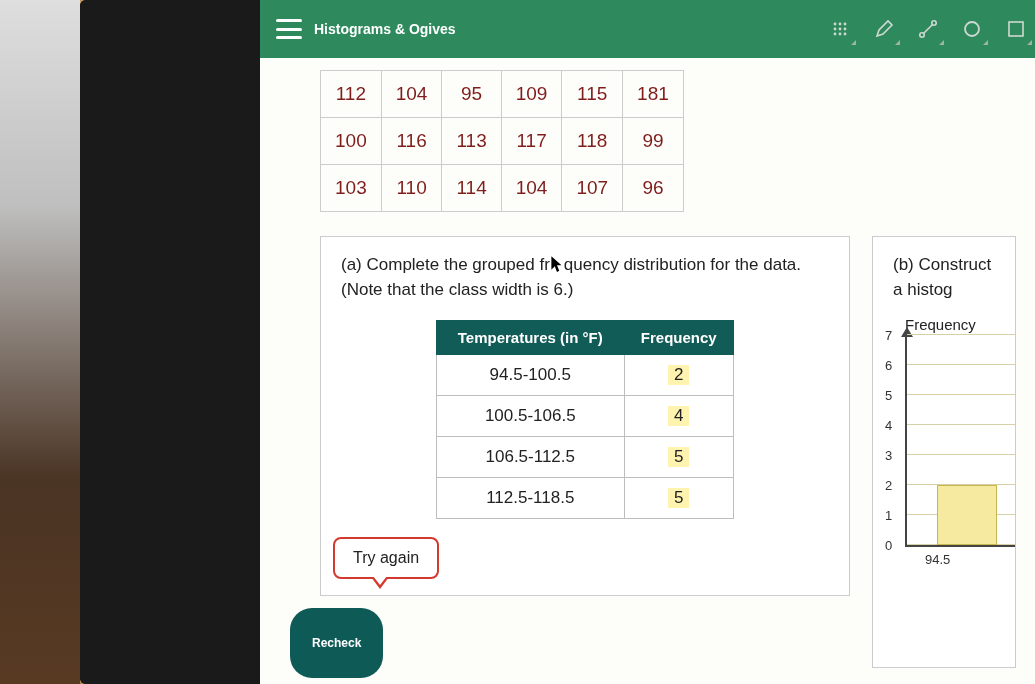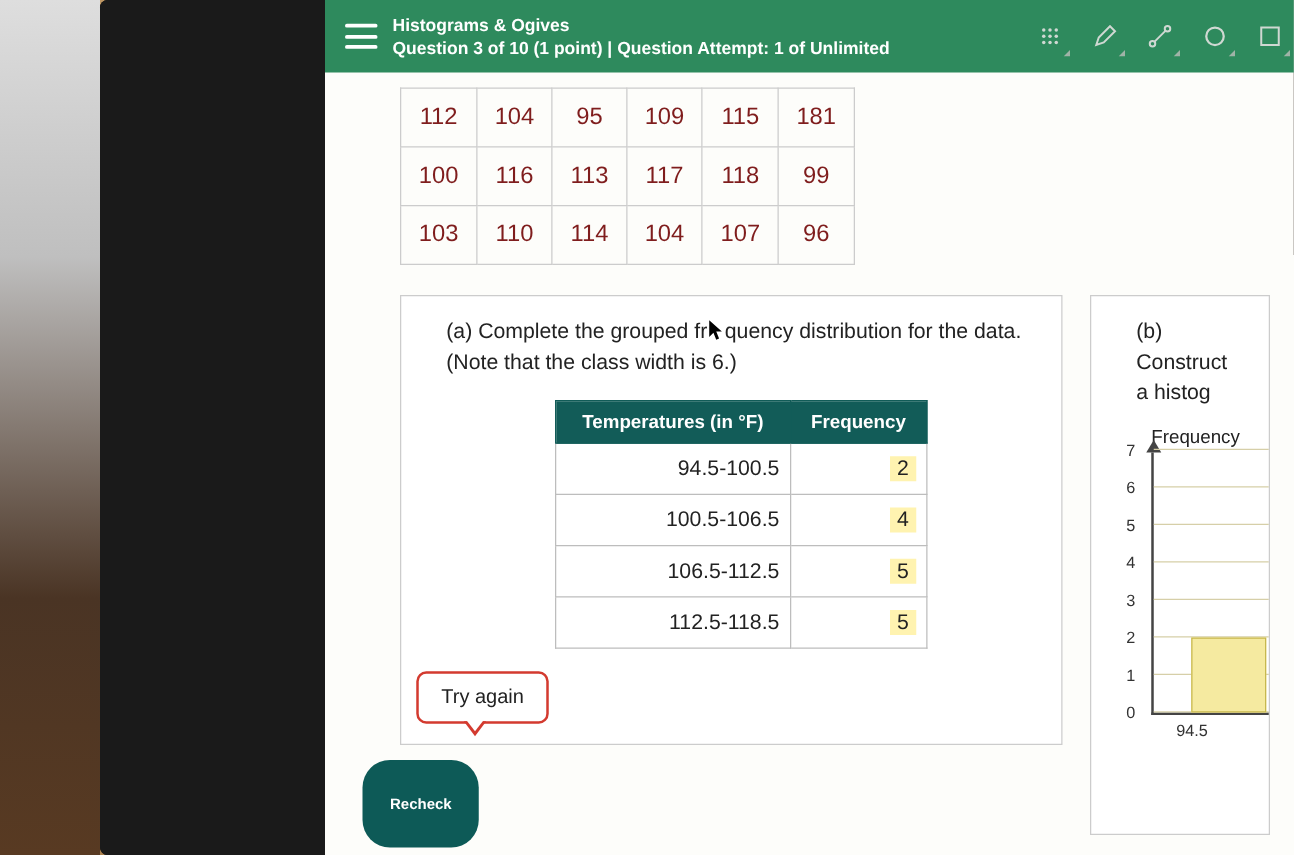--- a/index.html
+++ b/index.html
@@ -101,21 +101,21 @@
     min-width: 48px;
   }
   .parts-row {
     display: flex;
     gap: 22px;
     align-items: stretch;
   }
   .part-a, .part-b {
     border: 1px solid #ccc;
     background: #fff;
-    padding: 16px 20px 20px 36px;
+    padding: 16px 20px 20px 20px;
     position: relative;
   }
   .part-a { flex: 0 0 530px; height: 360px; }
   .part-b { flex: 1; height: 432px; overflow: hidden; }
   .part-label { font-size: 17px; color: #222; line-height: 1.45; }
   .freq-table {
     margin: 18px auto 0 auto;
     border-collapse: collapse;
     width: 298px;
     border-radius: 13px;
@@ -125,21 +125,21 @@
     color: #fff;
     font-size: 15px;
     font-weight: 700;
     padding: 8px 10px;
     border: 1px solid #125c58;
   }
   .freq-table td {
     border: 1px solid #bdbdbd;
     padding: 10px 8px;
     font-size: 17px;
-    text-align: right;
+    text-align: center;
     color: #222;
   }
   .hl {
     background: #fff3b0;
     padding: 0 6px;
     display: inline-block;
   }
   .tryagain {
     position: absolute;
     left: 12px;
@@ -244,21 +244,20 @@
   <div class="app">
 
     <div class="header">
       <div class="menu-icon">
         <span></span>
           <span></span>
           <span></span>
       </div>
       <div class="header-titles">
         <div class="t1">Histograms &amp; Ogives</div>
-        <div class="t2">Question 3 of 10 (1 point)  |  Question Attempt: 1 of Unlimited</div>
       </div>
       <div class="header-tools">
         <div class="tool-slot">
           <svg width="16" height="16" viewBox="0 0 16 16">
               <g fill="#cfd8d2">
                 <circle cx="3" cy="3" r="1.4"></circle>
                 <circle cx="8" cy="3" r="1.4"></circle>
                 <circle cx="13" cy="3" r="1.4"></circle>
                 <circle cx="3" cy="8" r="1.4"></circle>
                 <circle cx="8" cy="8" r="1.4"></circle>

